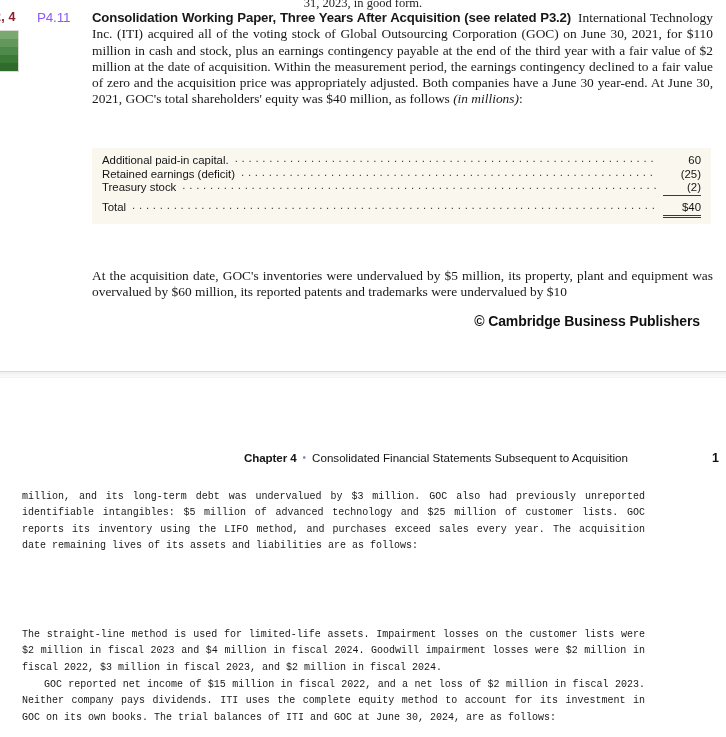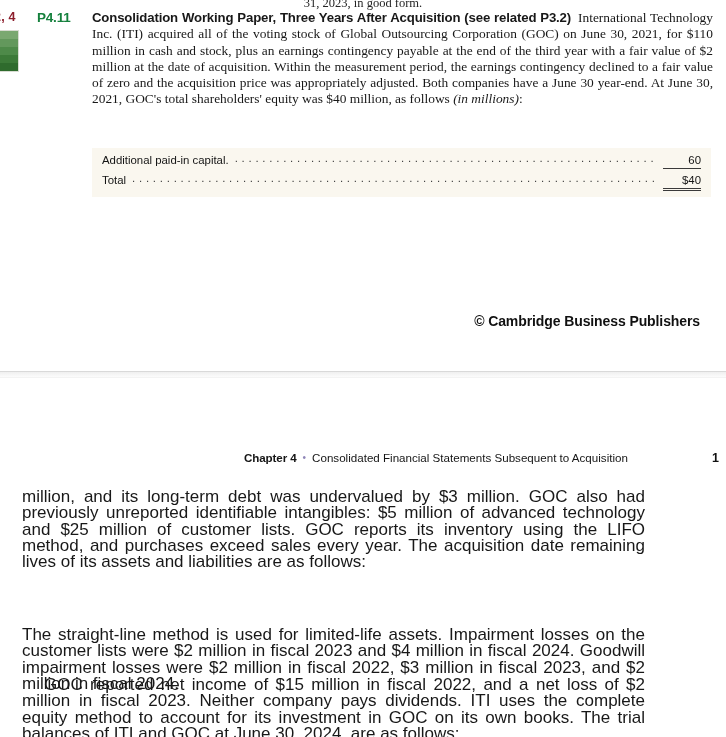--- a/index.html
+++ b/index.html
@@ -72,23 +72,23 @@
   .excel-icon i.b2 { height: 8px;  background: #63985c; }
   .excel-icon i.b3 { height: 8px;  background: #4e8a49; }
   .excel-icon i.b4 { height: 8px;  background: #3c7a38; }
   .excel-icon i.b5 { height: 8px;  background: #2f6b2d; }
 
   .prob-number {
     position: absolute;
     left: 37px;
     top: 10px;
     font-family: "Liberation Sans", sans-serif;
-    font-weight: bold;
+    font-weight: normal;
     font-size: 13.5px;
-    color: #15803d;
+    color: #8b5cf6;
     letter-spacing: -.2px;
   }
 
   .prob-body {
     position: absolute;
     left: 92px;
     top: 10px;
     width: 621px;
     font-family: "Liberation Serif", serif;
     font-size: 13.4px;
@@ -239,22 +239,22 @@
     font-family: "Liberation Sans", sans-serif;
     font-weight: bold;
     font-size: 12.5px;
     color: #111111;
   }
 
   .body-para {
     position: absolute;
     left: 22px;
     width: 623px;
-    font-family: Liberation Sans, sans-serif;
-    font-size: 17px;
+    font-family: Liberation Mono, monospace;
+    font-size: 10px;
     line-height: 16.3px;
     text-align: justify;
     color: #181818;
   }
   #para-top   { top: 104px; }
   #para-sl    { top: 242px; }
   #para-ni    { top: 292px; text-indent: 22px; }
 </style>
 </head>
 <body>
@@ -280,33 +280,44 @@
     <b class="title">Consolidation Working Paper, Three Years After Acquisition (see related P3.2)</b><span class="lead-gap"></span><span>International Technology Inc. (ITI) acquired all of the voting stock of Global Outsourcing Corporation (GOC) on June 30, 2021, for $110 million in cash and stock, plus an earnings contingency payable at the end of the third year with a fair value of $2 million at the date of acquisition. Within the measurement period, the earnings contingency declined to a fair value of zero and the acquisition price was appropriately adjusted. Both companies have a June 30 year-end. At June 30, 2021, GOC's total shareholders' equity was $40 million, as follows </span><i>(in millions)</i><span>:</span>
   </div>
 
   <div class="fin-table" id="equity-table">
     <div class="rows">
       <div class="fin-row">
         <span class="lbl">Additional paid-in capital.</span>
         <span class="dots"></span>
         <span class="val">60</span>
       </div>
+      <div class="fin-row">
+        <span class="lbl">Retained earnings (deficit)</span>
+        <span class="dots"></span>
+        <span class="val">(25)</span>
+      </div>
+      <div class="fin-row">
+        <span class="lbl">Treasury stock</span>
+        <span class="dots"></span>
+        <span class="val rule-top-placeholder">(2)</span>
+      </div>
       <div class="fin-row spacer-row">
         <span class="lbl"></span>
         <span class="dots" style="visibility:hidden"></span>
         <span class="val rule-top">&nbsp;</span>
       </div>
       <div class="fin-row">
         <span class="lbl">Total</span>
         <span class="dots"></span>
         <span class="val dbl-under">$40</span>
       </div>
     </div>
   </div>
 
+  <div class="acq-note">At the acquisition date, GOC's inventories were undervalued by $5 million, its property, plant and equipment was overvalued by $60 million, its reported patents and trademarks were undervalued by $10</div>
 
   <div class="copyright">© Cambridge Business Publishers</div>
 </div>
 
 <div id="page-gap"></div>
 
 <div id="page-two">
 
   <div class="running-head">
     <span class="inner">

